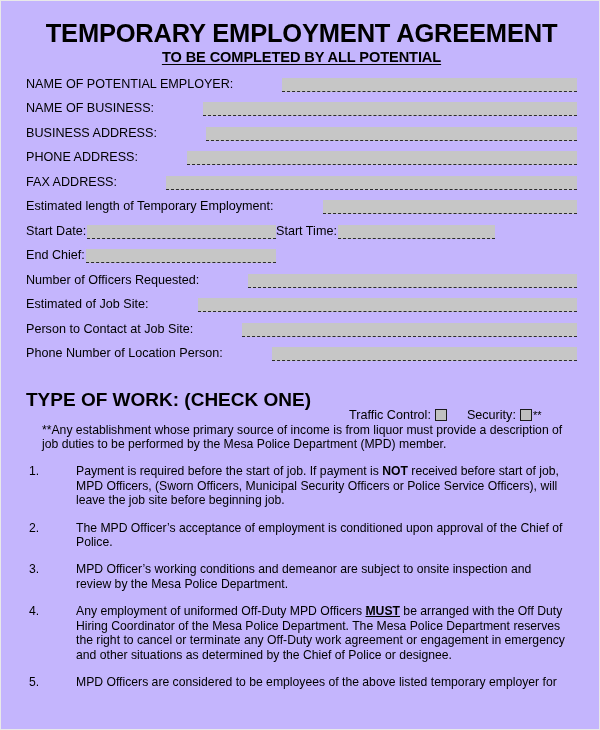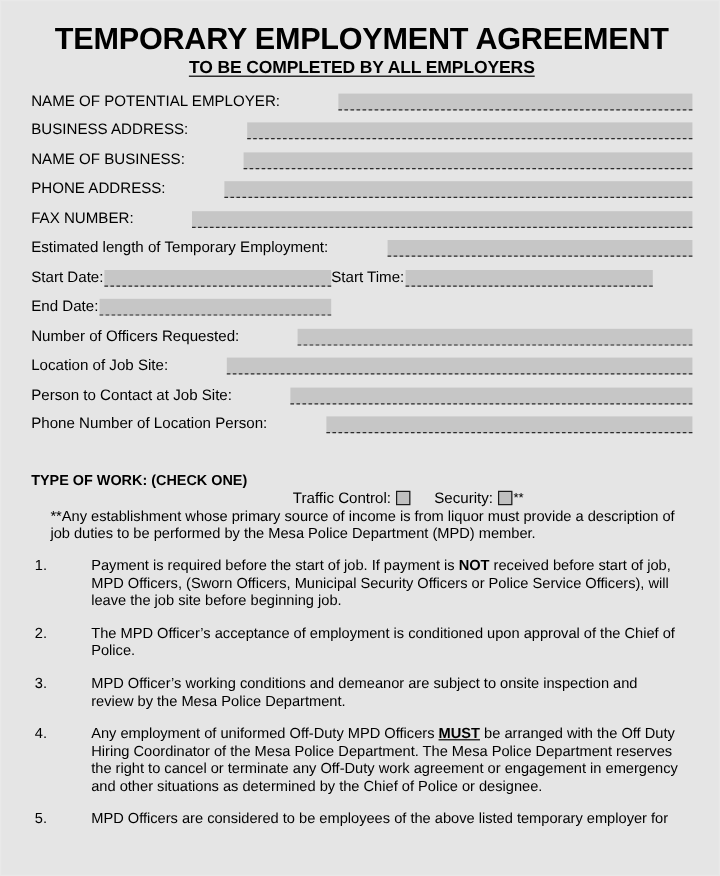--- a/index.html
+++ b/index.html
@@ -8,21 +8,21 @@
     background: #ffffff;
   }
   body {
     font-family: "Liberation Sans", sans-serif;
     color: #000000;
   }
   .page {
     position: relative;
     width: 600px;
     height: 730px;
-    background: #e5e5e5;
+    background: #c4b5fd;
     box-sizing: border-box;
     border: 1px solid #e9e9e9;
     overflow: hidden;
   }
   .inner {
     padding: 14px 22px 0 25px;
   }
 
   
   .title {
@@ -70,32 +70,32 @@
   .split {
     display: flex;
     align-items: flex-end;
     margin-bottom: 10.5px;
   }
   .split .cell {
     display: flex;
     align-items: center;
   }
   .split .cell.left { width: 250px; }
-  .split .cell.right { width: 268px; }
+  .split .cell.right { width: 219px; }
   .split .cell .fill { width: 1px; }
 
   
   .typerow {
     display: flex;
     align-items: center;
     margin-top: 17px;
     margin-bottom: 1px;
   }
   .type-head {
-    font-size: 12px;
+    font-size: 19px;
     font-weight: bold;
     white-space: nowrap;
   }
   .chk-group {
     display: flex;
     align-items: center;
     font-size: 12.6px;
     white-space: nowrap;
     margin-top: 30px;
   }
@@ -140,41 +140,41 @@
   .b { font-weight: bold; }
   .bu { font-weight: bold; text-decoration: underline; }
 </style>
 </head>
 <body>
 
 <div class="page">
   <div class="inner">
 
     <div class="title">TEMPORARY EMPLOYMENT AGREEMENT</div>
-    <div class="subtitle">TO BE COMPLETED BY ALL EMPLOYERS</div>
+    <div class="subtitle">TO BE COMPLETED BY ALL POTENTIAL</div>
 
     <div>
       <div class="frow">
         <span class="flabel">NAME OF POTENTIAL EMPLOYER:</span>
         <span class="fill"></span>
       </div>
       <div class="frow">
+        <span class="flabel">NAME OF BUSINESS:</span>
+        <span class="fill"></span>
+      </div>
+      <div class="frow">
         <span class="flabel">BUSINESS ADDRESS:</span>
         <span class="fill"></span>
       </div>
       <div class="frow">
-        <span class="flabel">NAME OF BUSINESS:</span>
-        <span class="fill"></span>
-      </div>
-      <div class="frow">
         <span class="flabel">PHONE ADDRESS:</span>
         <span class="fill"></span>
       </div>
       <div class="frow">
-        <span class="flabel">FAX NUMBER:</span>
+        <span class="flabel">FAX ADDRESS:</span>
         <span class="fill"></span>
       </div>
       <div class="frow">
         <span class="flabel">Estimated length of Temporary Employment:</span>
         <span class="fill"></span>
       </div>
     </div>
 
     <div>
       <div class="split">
@@ -182,33 +182,33 @@
           <span class="flabel">Start Date:</span>
           <span class="fill"></span>
         </span>
         <span class="cell right">
           <span class="flabel">Start Time:</span>
           <span class="fill"></span>
         </span>
       </div>
       <div class="split">
         <span class="cell left">
-          <span class="flabel">End Date:</span>
+          <span class="flabel">End Chief:</span>
           <span class="fill"></span>
         </span>
       </div>
     </div>
 
     <div>
       <div class="frow">
         <span class="flabel">Number of Officers Requested:</span>
         <span class="fill"></span>
       </div>
       <div class="frow">
-        <span class="flabel">Location of Job Site:</span>
+        <span class="flabel">Estimated of Job Site:</span>
         <span class="fill"></span>
       </div>
       <div class="frow">
         <span class="flabel">Person to Contact at Job Site:</span>
         <span class="fill"></span>
       </div>
       <div class="frow">
         <span class="flabel">Phone Number of Location Person:</span>
         <span class="fill"></span>
       </div>

